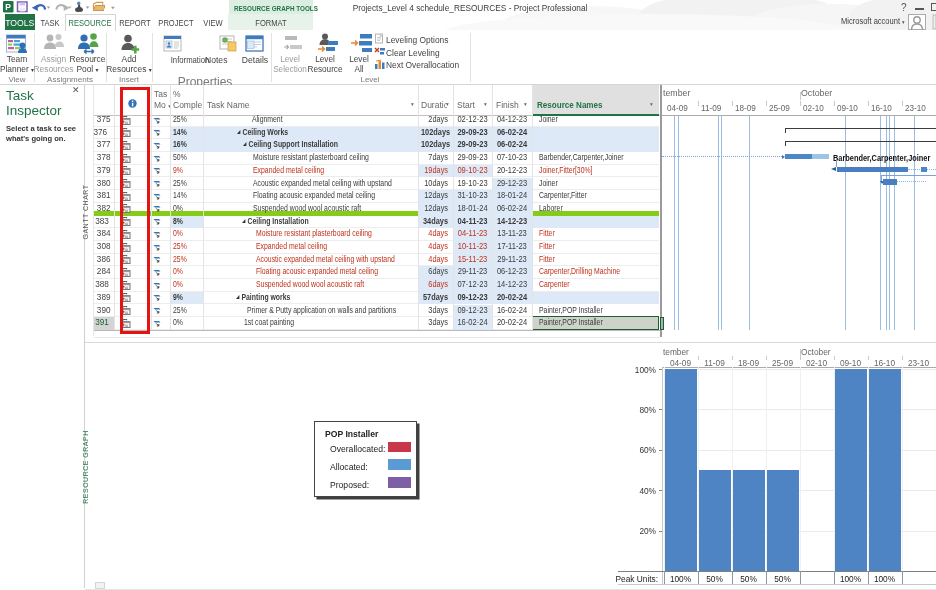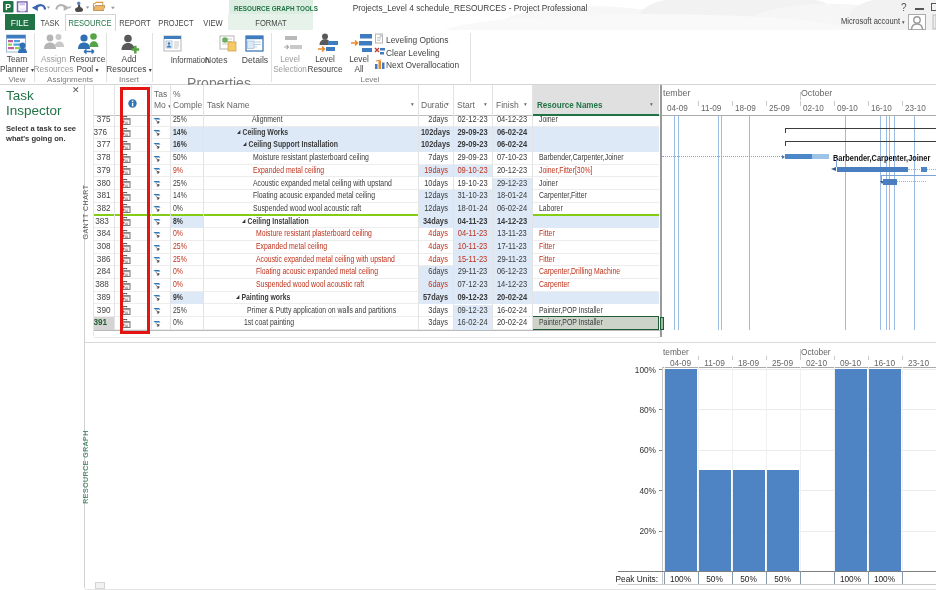--- a/index.html
+++ b/index.html
@@ -47,38 +47,38 @@
 <div class="a" style="left:931px;top:3px;width:7px;height:8px;border:1.5px solid #555"></div>
 <div class="tx" style="left:841px;top:17px;font-size:8.2px;color:#3c3c3c;transform:scaleX(.92);transform-origin:0 50%">Microsoft account <span style="font-size:5.5px;color:#555">▾</span></div>
 <svg class="a" style="left:908px;top:14px" width="28px" height="16" viewBox="0 0 28 16">
 <rect x="0.5" y="0.5" width="17" height="15" fill="#fdfdfd" stroke="#ababab"></rect>
 <circle cx="9" cy="6" r="3.2" fill="none" stroke="#9a9a9a" stroke-width="1.4"></circle>
 <path d="M3.5 16 c0-4 2.5-6 5.5-6 s5.5 2 5.5 6" fill="none" stroke="#9a9a9a" stroke-width="1.4"></path>
 <rect x="25" y="1" width="3" height="14" fill="#eee" stroke="#bbb"></rect>
 </svg>
 <div class="a" style="left:228px;top:14px;width:85px;height:15.5px;background:#e7f2ea"></div>
 <div class="a" style="left:4.5px;top:14px;width:30.5px;height:15.5px;background:#217346"></div>
-<div class="tx" style="left:4.5px;top:18px;width:30.5px;text-align:center;font-size:8.6px;color:#fff">FILE</div>
+<div class="tx" style="left:4.5px;top:18px;width:30.5px;text-align:center;font-size:8.6px;color:#fff">TOOLS</div>
 <div class="a" style="left:65px;top:14px;width:50.5px;height:16.5px;background:#fff;border:1px solid #d4d4d4;border-bottom:none"></div>
 <div class="tx" style="left:10.299999999999997px;top:18px;width:80px;text-align:center;font-size:8.6px;color:#444;transform:scaleX(.88)">TASK</div>
 <div class="tx" style="left:50.3px;top:18px;width:80px;text-align:center;font-size:8.6px;color:#217346;transform:scaleX(.88)">RESOURCE</div>
 <div class="tx" style="left:95px;top:18px;width:80px;text-align:center;font-size:8.6px;color:#444;transform:scaleX(.88)">REPORT</div>
 <div class="tx" style="left:135.5px;top:18px;width:80px;text-align:center;font-size:8.6px;color:#444;transform:scaleX(.88)">PROJECT</div>
 <div class="tx" style="left:173px;top:18px;width:80px;text-align:center;font-size:8.6px;color:#444;transform:scaleX(.88)">VIEW</div>
 <div class="tx" style="left:231px;top:18px;width:80px;text-align:center;font-size:8.6px;color:#444;transform:scaleX(.88)">FORMAT</div>
 <div class="a" style="left:0;top:83.5px;width:936px;height:1px;background:#d5d5d5"></div>
 <div class="a" style="left:34.2px;top:32.5px;width:1px;height:49.0px;background:#e2e2e2"></div>
 <div class="a" style="left:105.8px;top:32.5px;width:1px;height:49.0px;background:#e2e2e2"></div>
 <div class="a" style="left:152.2px;top:32.5px;width:1px;height:49.0px;background:#e2e2e2"></div>
 <div class="a" style="left:270.5px;top:32.5px;width:1px;height:49.0px;background:#e2e2e2"></div>
 <div class="a" style="left:470px;top:32.5px;width:1px;height:49.0px;background:#e2e2e2"></div>
 <div class="tx" style="left:-28px;top:74.5px;width:90px;text-align:center;font-size:8px;color:#7a7a7a">View</div>
 <div class="tx" style="left:25px;top:74.5px;width:90px;text-align:center;font-size:8px;color:#7a7a7a">Assignments</div>
 <div class="tx" style="left:84px;top:74.5px;width:90px;text-align:center;font-size:8px;color:#7a7a7a">Insert</div>
-<div class="tx" style="left:174px;top:74.5px;width:90px;text-align:center;font-size:14px;color:#7a7a7a">Properties</div>
+<div class="tx" style="left:160px;top:74.5px;width:90px;text-align:center;font-size:12px;color:#7a7a7a">Properties</div>
 <div class="tx" style="left:325px;top:74.5px;width:90px;text-align:center;font-size:8px;color:#7a7a7a">Level</div>
 <svg class="a" style="left:5px;top:34px" width="24" height="21" viewBox="0 0 24 21">
 <rect x="1.5" y="1" width="19" height="17" fill="#fff" stroke="#9db6cf"></rect>
 <rect x="1.5" y="1" width="19" height="3.5" fill="#3f7bbf"></rect>
 <rect x="3" y="6" width="5" height="2.2" fill="#c55a9e"></rect>
       <rect x="9" y="6" width="6" height="2.2" fill="#4aa2dd"></rect>
 <rect x="3" y="9.5" width="4" height="2.2" fill="#8fd14f"></rect>
       <rect x="8.5" y="9.5" width="7" height="2.2" fill="#4aa2dd"></rect>
 <rect x="3" y="13" width="6" height="2.2" fill="#c55a9e"></rect>
       <rect x="10" y="13" width="5" height="2.2" fill="#8fd14f"></rect>
@@ -329,21 +329,21 @@
 <svg class="a" style="left:59.5px;top:2.5px" width="8" height="7" viewBox="0 0 8 7">
         <use href="#ico-mode"></use>
       </svg>
 <div class="tx cx" style="left:79.5px;top:0;color:#3a3a3a;">14%</div>
 <div class="tx cx" style="left:159.50px;top:0;width:191.86px;overflow:hidden;color:#3a3a3a;">Floating acousic expanded metal ceiling</div>
 <div class="tx cxr" style="left:324.5px;top:0;width:30px;text-align:right;color:#3a3a3a;">12days</div>
 <div class="tx cxc" style="left:359.5px;top:0;width:39px;text-align:center;color:#3a3a3a;">31-10-23</div>
 <div class="tx cxc" style="left:398.5px;top:0;width:40px;text-align:center;color:#3a3a3a;">18-01-24</div>
 <div class="tx cx" style="left:445.0px;top:0;color:#3a3a3a;">Carpenter,Fitter</div>
 </div>
-<div class="a" style="left:93.5px;top:202.90px;width:565.5px;height:12.7px;border-bottom:2px solid #84cc16;font-size:8.2px;line-height:12.7px">
+<div class="a" style="left:93.5px;top:202.90px;width:565.5px;height:12.7px;border-bottom:5px solid #84cc16;font-size:8.2px;line-height:12.7px">
 <div class="a" style="left:324.50px;top:0;width:35px;height:12.7px;background:#dde9f7"></div>
 <div class="a" style="left:359.50px;top:0;width:39px;height:12.7px;background:#dde9f7"></div>
 <div class="a" style="left:398.50px;top:0;width:40px;height:12.7px;background:#dde9f7"></div>
 <div class="tx" style="left:0;top:0;width:17px;text-align:right;color:#444;font-size:8.2px">382</div>
 <svg class="a" style="left:28.5px;top:1.5px" width="9" height="10" viewBox="0 0 9 10">
         <use href="#ico-ind"></use>
       </svg>
 <svg class="a" style="left:59.5px;top:2.5px" width="8" height="7" viewBox="0 0 8 7">
         <use href="#ico-mode"></use>
       </svg>
@@ -493,21 +493,21 @@
 <div class="tx cx" style="left:79.5px;top:0;color:#3a3a3a;">25%</div>
 <div class="tx cx" style="left:153.50px;top:0;width:198.84px;overflow:hidden;color:#3a3a3a;">Primer &amp; Putty application on walls and partitions</div>
 <div class="tx cxr" style="left:324.5px;top:0;width:30px;text-align:right;color:#3a3a3a;">3days</div>
 <div class="tx cxc" style="left:359.5px;top:0;width:39px;text-align:center;color:#3a3a3a;">09-12-23</div>
 <div class="tx cxc" style="left:398.5px;top:0;width:40px;text-align:center;color:#3a3a3a;">16-02-24</div>
 <div class="tx cx" style="left:445.0px;top:0;color:#3a3a3a;">Painter,POP Installer</div>
 </div>
 <div class="a" style="left:93.5px;top:317.20px;width:565.5px;height:12.7px;border-bottom:1px solid #ededed;font-size:8.2px;line-height:12.7px">
 <div class="a" style="left:359.50px;top:0;width:39px;height:12.7px;background:#dde9f7"></div>
 <div class="a" style="left:0;top:0;width:20.5px;height:12.7px;background:#d4d4d4"></div>
-<div class="tx" style="left:0;top:0;width:17px;text-align:left;color:#21612f;font-weight:bold;font-size:8.2px">391</div>
+<div class="tx" style="left:0;top:0;width:17px;text-align:center;color:#21612f;font-weight:normal;font-size:8.2px">391</div>
 <svg class="a" style="left:28.5px;top:1.5px" width="9" height="10" viewBox="0 0 9 10">
         <use href="#ico-ind"></use>
       </svg>
 <svg class="a" style="left:59.5px;top:2.5px" width="8" height="7" viewBox="0 0 8 7">
         <use href="#ico-mode"></use>
       </svg>
 <div class="tx cx" style="left:79.5px;top:0;color:#3a3a3a;">0%</div>
 <div class="tx cx" style="left:150.50px;top:0;width:202.33px;overflow:hidden;color:#3a3a3a;">1st coat painting</div>
 <div class="tx cxr" style="left:324.5px;top:0;width:30px;text-align:right;color:#3a3a3a;">3days</div>
 <div class="tx cxc" style="left:359.5px;top:0;width:39px;text-align:center;color:#3a3a3a;">16-02-24</div>
@@ -638,14 +638,23 @@
 <div class="a" style="left:663.50px;top:571.00px;width:1px;height:13px;background:#8899aa"></div>
 <div class="a" style="left:697.50px;top:571.00px;width:1px;height:13px;background:#8899aa"></div>
 <div class="a" style="left:731.50px;top:571.00px;width:1px;height:13px;background:#8899aa"></div>
 <div class="a" style="left:765.50px;top:571.00px;width:1px;height:13px;background:#8899aa"></div>
 <div class="a" style="left:799.50px;top:571.00px;width:1px;height:13px;background:#8899aa"></div>
 <div class="a" style="left:833.50px;top:571.00px;width:1px;height:13px;background:#8899aa"></div>
 <div class="a" style="left:867.50px;top:571.00px;width:1px;height:13px;background:#8899aa"></div>
 <div class="a" style="left:901.50px;top:571.00px;width:1px;height:13px;background:#8899aa"></div>
 <div class="a" style="left:935.50px;top:571.00px;width:1px;height:13px;background:#8899aa"></div>
 <div class="a" style="left:618px;top:584.00px;width:318px;height:1px;background:#c9c9c9"></div>
+<div class="a" style="left:314px;top:421px;width:103px;height:76px;background:#fff;border:1px solid #444;box-shadow:2.5px 2.5px 0 #3f3f3f">
+<div class="tx" style="left:10px;top:7px;font-size:8.6px;font-weight:bold;color:#222">POP Installer</div>
+<div class="tx" style="left:15px;top:21.5px;font-size:8.6px;color:#222">Overallocated:</div>
+<div class="a" style="left:73px;top:19.5px;width:23px;height:10px;background:#c8384a"></div>
+<div class="tx" style="left:15px;top:39.5px;font-size:8.6px;color:#222">Allocated:</div>
+<div class="a" style="left:73px;top:37px;width:23px;height:11px;background:#5b9bd5"></div>
+<div class="tx" style="left:15px;top:57.5px;font-size:8.6px;color:#222">Proposed:</div>
+<div class="a" style="left:73px;top:55px;width:23px;height:11px;background:#7d5fa5"></div>
+</div>
 <div class="a" style="left:95px;top:582px;width:10px;height:7px;background:#f2f2f2;border:1px solid #d5d5d5"></div>
 <div class="a" style="left:84.5px;top:589px;width:851px;height:1px;background:#e5e5e5"></div>
 </div>
 </body></html>

